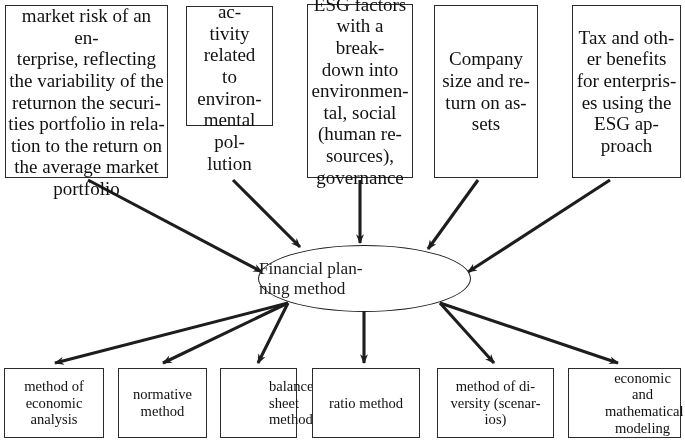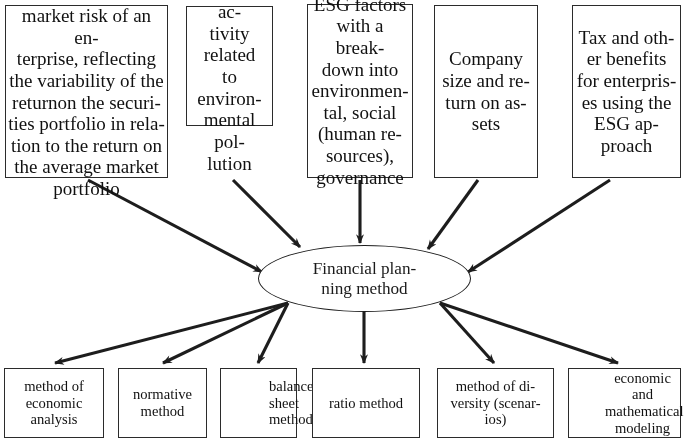--- a/index.html
+++ b/index.html
@@ -49,21 +49,20 @@
 
   .ellipse-node {
     position: absolute;
     box-sizing: border-box;
     border: 1.7px solid #1d1d1d;
     border-radius: 50%;
     background: #ffffff;
     display: flex;
     align-items: center;
     justify-content: center;
-    text-align: center;
     font-size: 17.2px;
     line-height: 1.16;
     z-index: 3;
   }
   .ellipse-node .node-text {
     display: block;
     white-space: pre-line;
     width: 100%;
   }
 </style>

